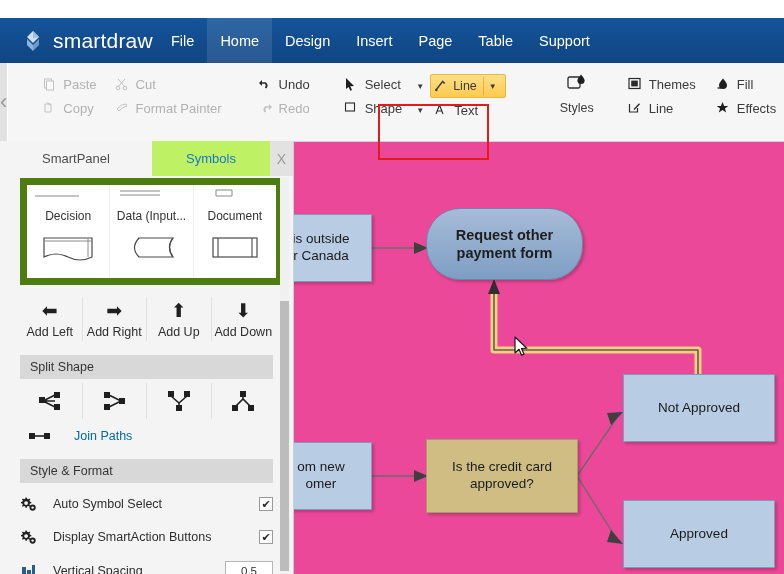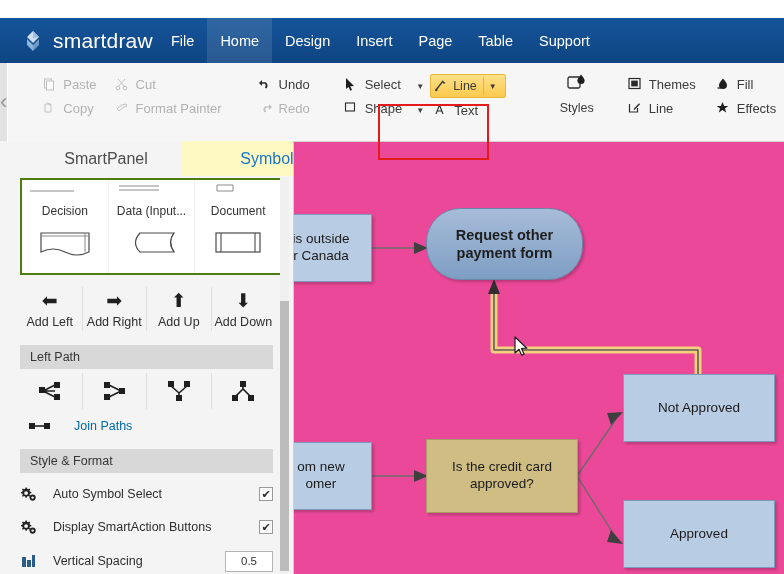--- a/index.html
+++ b/index.html
@@ -70,29 +70,29 @@
   .stylesbtn .slabel{font-size:12.5px;color:#3b3b3b;margin-top:5px;}
 
   
   .panel{
     position:absolute;left:0;top:123px;width:293px;height:451px;
     background:#f4f4f4;border-right:1px solid #cfcfcf;overflow:hidden;
   }
   .ptabs{display:flex;height:35px;background:#f4f4f4;}
   .ptab{
     flex:0 0 auto;display:flex;align-items:center;justify-content:center;
-    font-size:16px;color:#4d4d4d;height:35px;padding-left:30px;
+    font-size:13px;color:#4d4d4d;height:35px;
   }
   .ptab.t1{width:152px;}
-  .ptab.t2{width:118px;background:#fef9c3;color:#1a76c8;}
+  .ptab.t2{width:118px;background:#bef264;color:#1a76c8;}
   .ptab-x{width:23px;display:flex;align-items:center;justify-content:center;
           color:#9b9b9b;font-size:14px;background:#e2e2e2;height:35px;}
 
   .symbox{
-    margin:2px 10px 0 20px;background:#fff;border:2px solid #4d7c0f;
+    margin:2px 10px 0 20px;background:#fff;border:7px solid #4d7c0f;
     height:93px;display:flex;overflow:hidden;position:relative;
   }
   .symcell{flex:1;display:flex;flex-direction:column;align-items:center;
            border-right:1px solid #efefef;padding-top:2px;position:relative;}
   .symcell:last-child{border-right:none;}
   .symcell .nm{font-size:12px;color:#333;margin-top:22px;white-space:nowrap;}
   .symcell .shp{margin-top:11px;}
   .symtop-clip{position:absolute;top:0;left:0;right:0;height:12px;overflow:hidden;}
 
   .navrow{display:flex;margin:12px 18px 0 18px;}
@@ -434,21 +434,21 @@
       <div class="navcell">
         <span class="ar">⬆</span>
         <span class="nl">Add Up</span>
       </div>
       <div class="navcell">
         <span class="ar">⬇</span>
         <span class="nl">Add Down</span>
       </div>
     </div>
 
-    <div class="sechdr">Left Path</div>
+    <div class="sechdr">Split Shape</div>
 
     <div class="splitrow">
       <div class="splitcell">
         <svg width="28" height="24" viewBox="0 0 28 24">
           <path d="M7 12 L19 6 M7 12 L19 18 M7 12 h12" stroke="#1f1f1f" stroke-width="1.6" fill="none"></path>
           <rect x="3" y="8" width="6" height="6" fill="#1f1f1f"></rect>
           <rect x="18" y="3" width="6" height="6" fill="#1f1f1f"></rect>
           <rect x="18" y="15" width="6" height="6" fill="#1f1f1f"></rect>
         </svg>
       </div>

